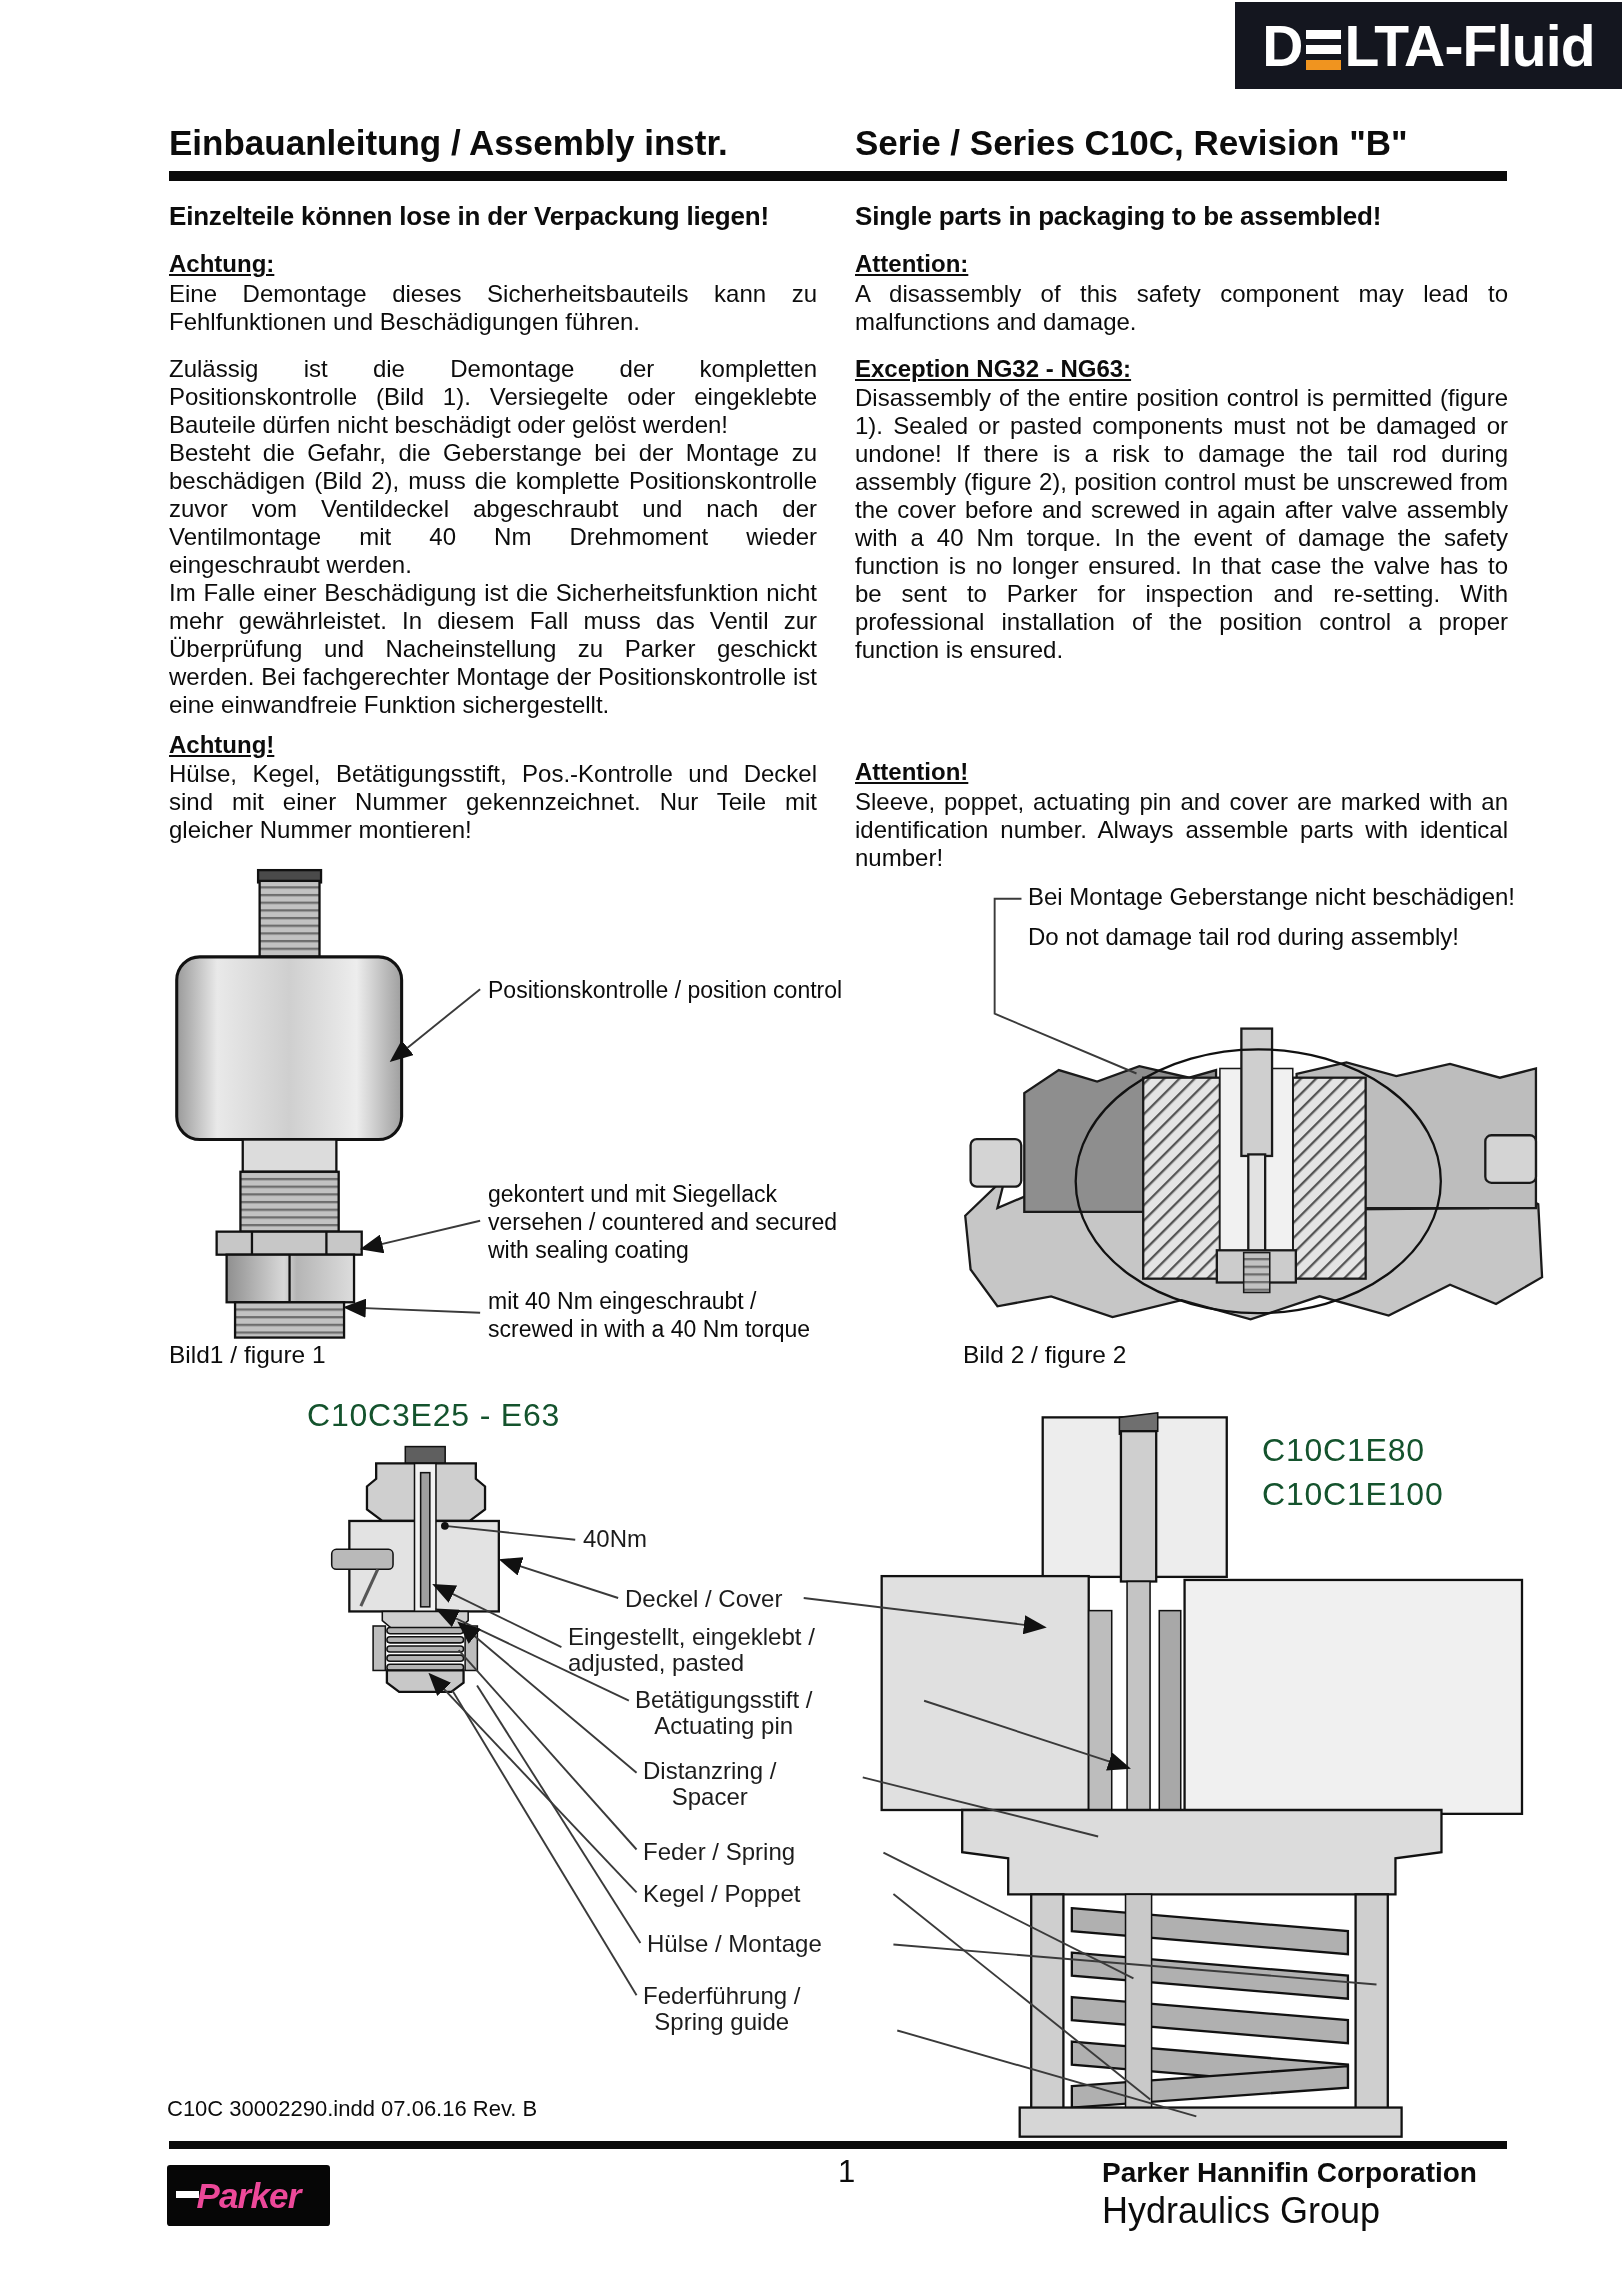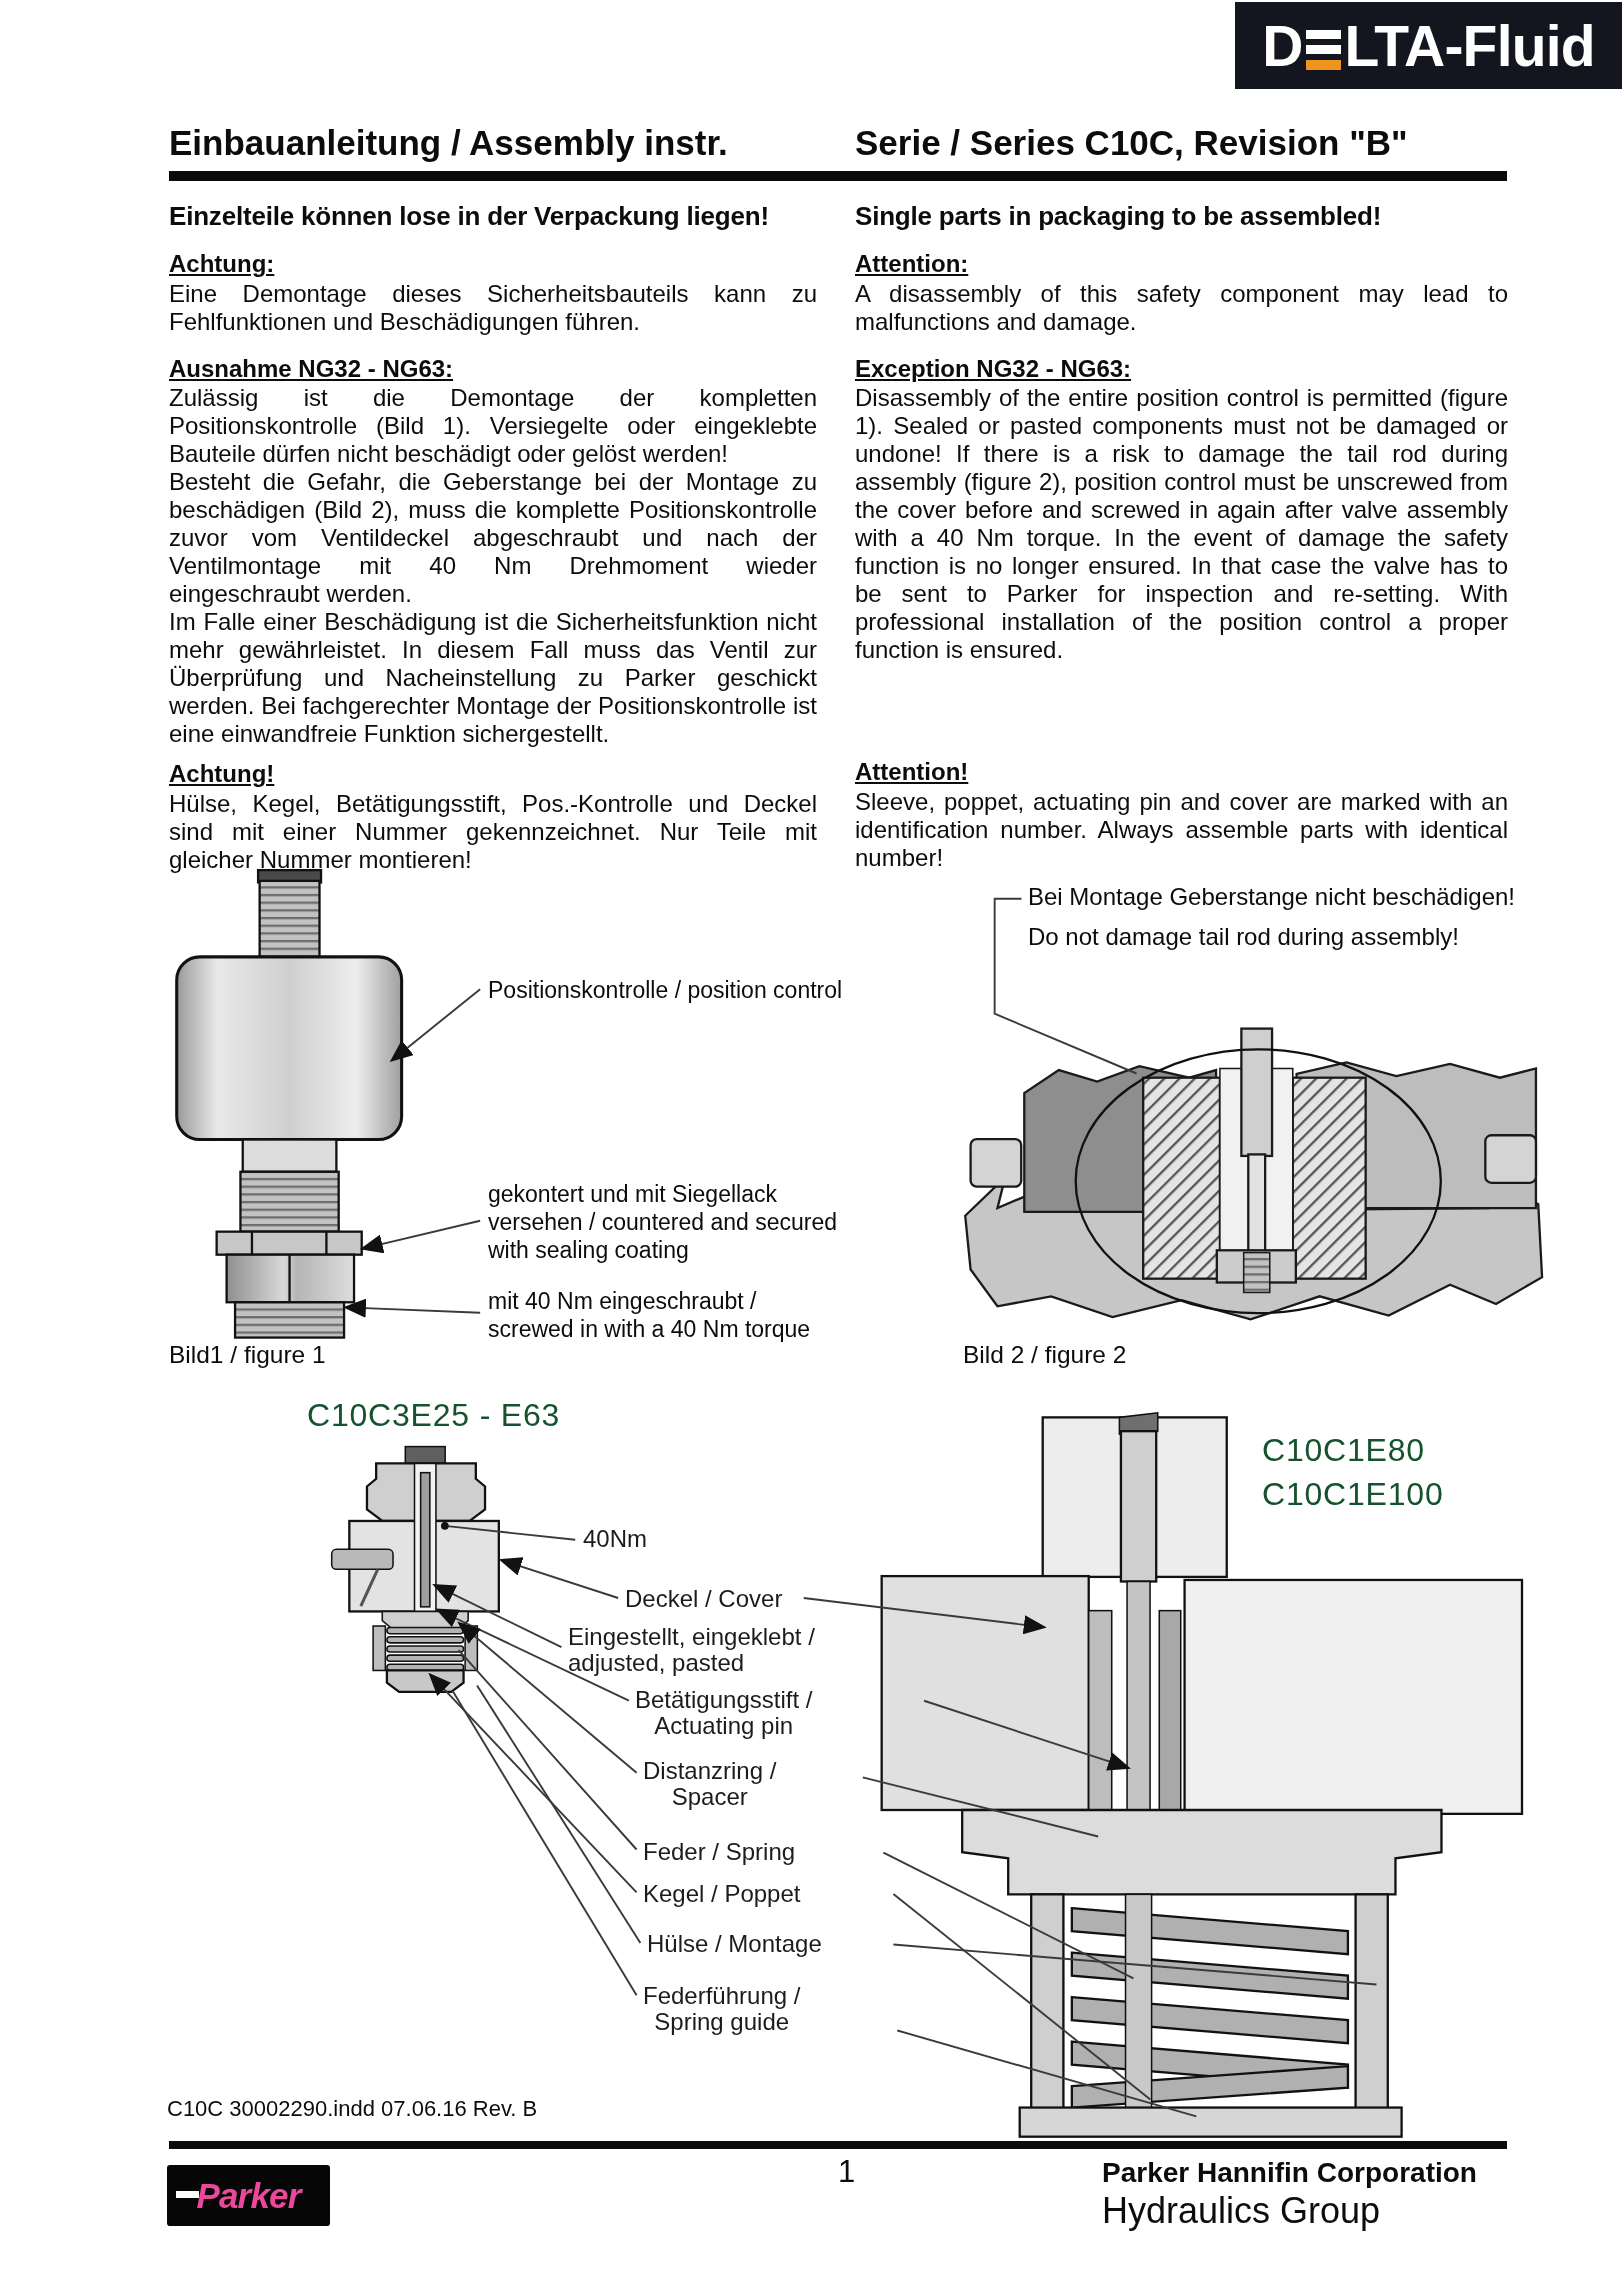--- a/index.html
+++ b/index.html
@@ -78,21 +78,20 @@
       </span>
   </div>
   <div class="hdr-title left">Einbauanleitung / Assembly instr.</div>
   <div class="hdr-title right">Serie / Series C10C, Revision "B"</div>
   <div class="hdr-rule"></div>
 
   <div class="col left">
     <h1>Einzelteile können lose in der Verpackung liegen!</h1>
     <h2>Achtung:</h2>
     <p class="gap">Eine Demontage dieses Sicherheitsbauteils kann zu Fehlfunktionen und Beschädigungen führen.</p>
-    <h2>Ausnahme NG32 - NG63:</h2>
     <p>Zulässig ist die Demontage der kompletten Positionskontrolle (Bild 1). Versiegelte oder eingeklebte Bauteile dürfen nicht beschädigt oder gelöst werden!</p>
     <p>Besteht die Gefahr, die Geberstange bei der Montage zu beschädigen (Bild 2), muss die komplette Positionskontrolle zuvor vom Ventildeckel abgeschraubt und nach der Ventilmontage mit 40 Nm Drehmoment wieder eingeschraubt werden.</p>
     <p>Im Falle einer Beschädigung ist die Sicherheitsfunktion nicht mehr gewährleistet. In diesem Fall muss das Ventil zur Überprüfung und Nacheinstellung zu Parker geschickt werden. Bei fachgerechter Montage der Positionskontrolle ist eine einwandfreie Funktion sichergestellt.</p>
     <h2 class="push-left">Achtung!</h2>
     <p>Hülse, Kegel, Betätigungsstift, Pos.-Kontrolle und Deckel sind mit einer Nummer gekennzeichnet. Nur Teile mit gleicher Nummer montieren!</p>
   </div>
 
   <div class="col right">
     <h1>Single parts in packaging to be assembled!</h1>
     <h2>Attention:</h2>

